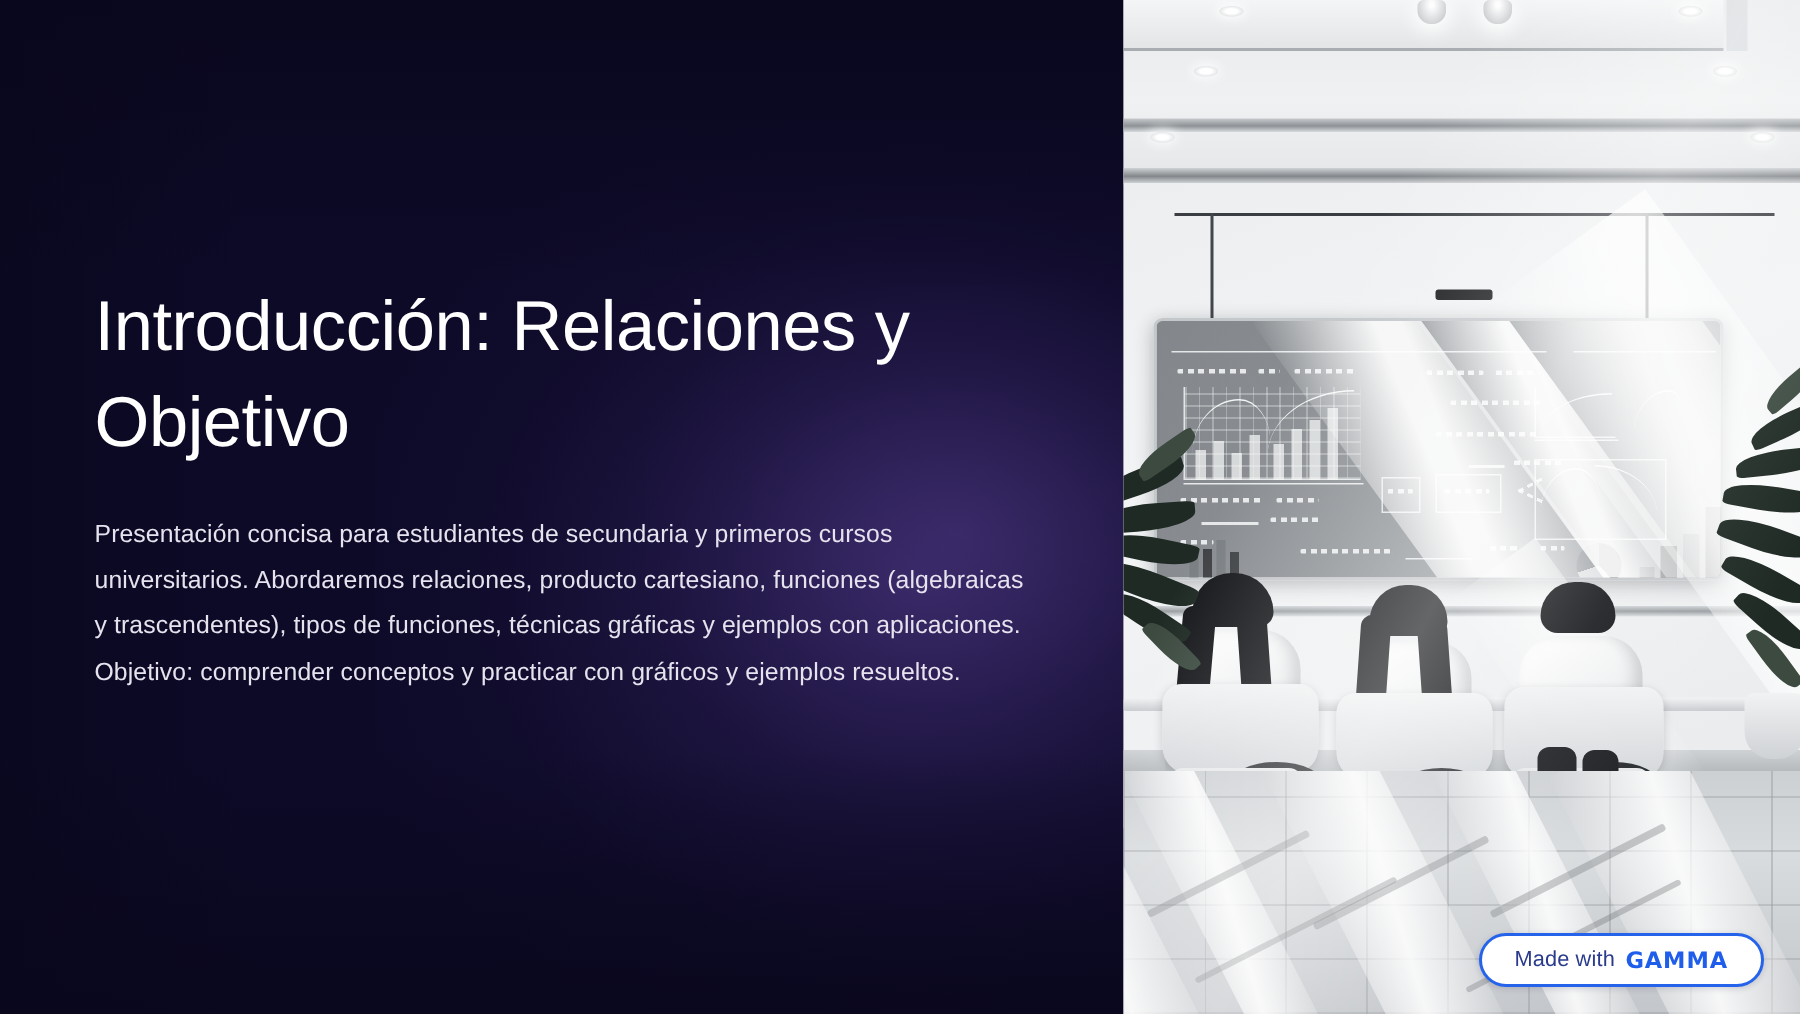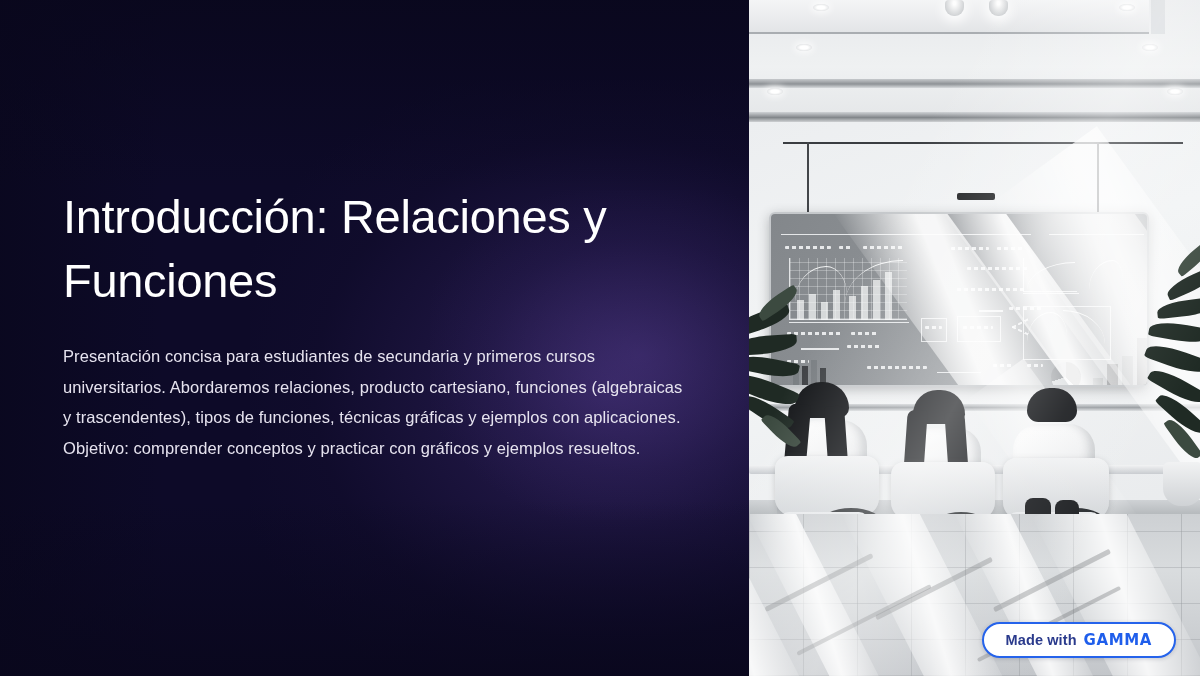--- a/index.html
+++ b/index.html
@@ -324,21 +324,21 @@
     display:flex; align-items:center; gap:7px;
     background:#ffffff;
     border:2px solid #2563eb;
     border-radius:18px;
     z-index:20;
     box-shadow:0 1px 4px rgba(20,30,60,0.18);
   }
   .badge-made {
     color:#2a3a8c;
     font-size:14.5px;
-    font-weight:700;
+    font-weight:400;
     letter-spacing:0.1px;
   }
   .badge-brand {
     color:#1f5eeb;
     font-size:15px;
     font-weight:700;
     letter-spacing:0.6px;
     font-family:"DejaVu Sans", sans-serif;
   }
 </style>
@@ -346,21 +346,21 @@
 <body>
 
 <div class="slide">
 
   <div class="left-panel">
     <div class="glow-a"></div>
     <div class="glow-b"></div>
     <div class="vignette"></div>
 
     <div class="text-block">
-      <h1 class="slide-title">Introducción: Relaciones y Funciones</h1>
+      <h1 class="slide-title">Introducción: Relaciones y Objetivo</h1>
       <p class="slide-body">Presentación concisa para estudiantes de secundaria y primeros cursos universitarios. Abordaremos relaciones, producto cartesiano, funciones (algebraicas y trascendentes), tipos de funciones, técnicas gráficas y ejemplos con aplicaciones. Objetivo: comprender conceptos y practicar con gráficos y ejemplos resueltos.</p>
     </div>
   </div>
 
   <div class="photo">
 
     <div class="ph-layer ceiling">
       <div class="coffer"></div>
     </div>
     <div class="ph-layer pendant" style="left:196px; top:0px;"></div>

